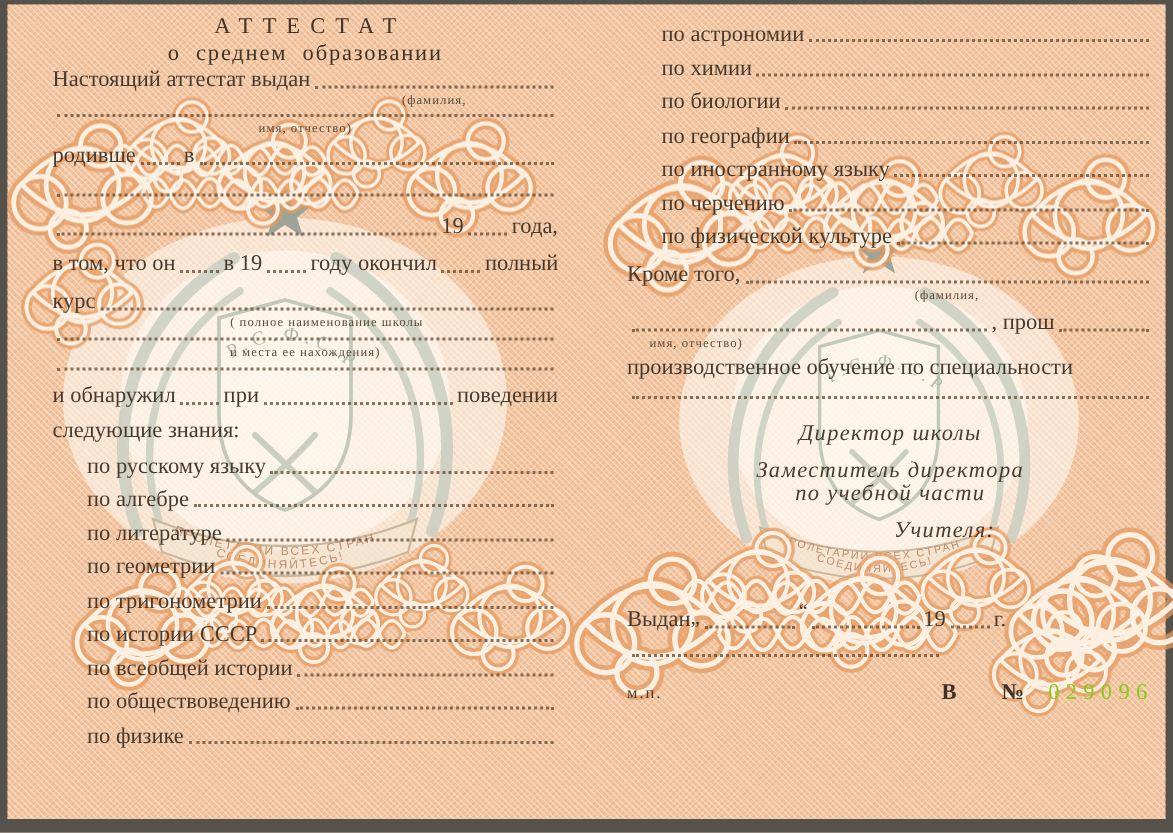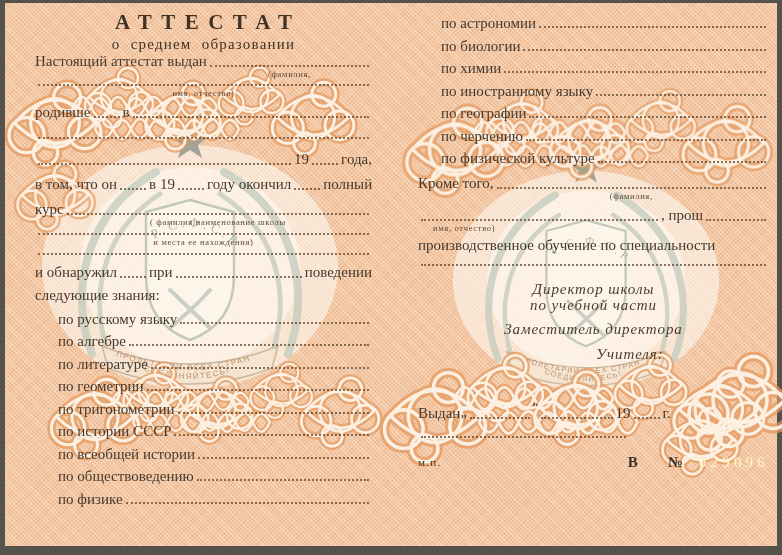--- a/index.html
+++ b/index.html
@@ -7,35 +7,35 @@
          font-family:"Liberation Serif","DejaVu Serif",serif;color:#46392e;}
   .doc{position:absolute;left:5px;top:3px;right:5px;bottom:9px;
        background:
         repeating-linear-gradient(45deg, rgba(255,238,218,.45) 0 1px, rgba(255,255,255,0) 1px 3px),
         repeating-linear-gradient(-45deg, rgba(226,158,106,.30) 0 1px, rgba(255,255,255,0) 1px 3px),
         #f2c5a3;}
   .art{position:absolute;left:0;top:0;width:782px;height:555px;z-index:1;pointer-events:none;}
   .page{position:absolute;top:0;bottom:0;z-index:3;}
   .page.left{left:5px;width:381px;padding:10px 14px 0 30px;box-sizing:border-box;}
   .page.right{left:392px;width:395px;padding:12px 18px 0 26px;box-sizing:border-box;}
-  .ttl{text-align:center;font-size:21px;font-weight:bold;letter-spacing:.45em;text-indent:.45em;color:#3f3227;}
+  .ttl{text-align:center;font-size:15px;font-weight:normal;letter-spacing:.45em;text-indent:.45em;color:#3f3227;}
   .sub-ttl{text-align:center;font-size:15px;letter-spacing:.08em;word-spacing:.35em;margin-top:1px;color:#3f3227;}
   .ln{display:flex;align-items:flex-end;font-size:15px;line-height:17px;white-space:nowrap;}
   .ln .lbl{flex:0 0 auto;}
   .d{flex:1 1 auto;min-width:8px;border-bottom:2px dotted rgba(96,72,48,.75);margin:0 3px 3px 3px;position:relative;}
   .d.sm{flex:0 0 26px;}
   .d.md{flex:0 0 60px;}
   .sub{position:absolute;top:1px;width:100%;text-align:center;font-size:8.5px;letter-spacing:.08em;color:#5c4a38;font-style:normal;}
   .sub.l{text-align:left;padding-left:12px;}
   .subj{margin-top:7.5px;line-height:15px;}
   .ind{margin-left:23px;}
   .it{font-style:italic;letter-spacing:.06em;color:#4a3c2f;}
   .ctr{justify-content:center;}
   .mp{font-size:11px;letter-spacing:.12em;}
-  .serial{letter-spacing:.28em;font-size:15px;color:#fef9c3;}
+  .serial{letter-spacing:.28em;font-size:15px;color:#84cc16;}
   .series{font-weight:bold;font-size:15px;color:#3c332b;}
   .qt{font-size:14px;position:relative;top:-1px;}
   .qc{font-size:13px;position:relative;top:-7px;}
 </style>
 </head>
 <body>
 
 <div class="sheet">
   <div class="doc"></div>
 
@@ -154,21 +154,21 @@
       <span class="d sm"></span>
       <span class="lbl">в 19</span>
       <span class="d sm"></span>
       <span class="lbl">году окончил</span>
       <span class="d sm"></span>
       <span class="lbl">полный</span>
     </div>
     <div class="ln" style="margin-top:8px">
       <span class="lbl">курс</span>
       <span class="d">
-          <i class="sub">( фамилия  наименование школы</i>
+          <i class="sub">( полное  наименование школы</i>
         </span>
     </div>
     <div class="ln" style="margin-top:15px">
       <span class="d">
           <i class="sub">и места  ее  нахождения)</i>
         </span>
     </div>
     <div class="ln" style="margin-top:15px">
       <span class="d"></span>
     </div>
@@ -220,33 +220,33 @@
         <span class="d"></span>
       </div>
   </div>
 
   <div class="page right">
     <div class="ln subj ind" style="margin-top:4px">
         <span class="lbl">по астрономии</span>
         <span class="d"></span>
       </div>
     <div class="ln subj ind">
+        <span class="lbl">по химии</span>
+        <span class="d"></span>
+      </div>
+    <div class="ln subj ind">
         <span class="lbl">по биологии</span>
         <span class="d"></span>
       </div>
     <div class="ln subj ind">
-        <span class="lbl">по химии</span>
+        <span class="lbl">по географии</span>
         <span class="d"></span>
       </div>
     <div class="ln subj ind">
         <span class="lbl">по иностранному языку</span>
-        <span class="d"></span>
-      </div>
-    <div class="ln subj ind">
-        <span class="lbl">по географии</span>
         <span class="d"></span>
       </div>
     <div class="ln subj ind">
         <span class="lbl">по черчению</span>
         <span class="d"></span>
       </div>
     <div class="ln subj ind">
         <span class="lbl">по физической культуре</span>
         <span class="d"></span>
       </div>
@@ -267,25 +267,25 @@
     <div class="ln" style="margin-top:13px">
       <span class="lbl">производственное  обучение  по  специальности</span>
     </div>
     <div class="ln" style="margin-top:10px">
       <span class="d"></span>
     </div>
 
     <div class="ln ctr it" style="margin-top:12px;font-size:15px">
       <span>Директор школы</span>
     </div>
+    <div class="ln ctr it" style="margin-top:9px;line-height:15px">
+      <span>Заместитель директора</span>
+    </div>
     <div class="ln ctr it" style="line-height:15px">
       <span>по учебной части</span>
-    </div>
-    <div class="ln ctr it" style="margin-top:9px;line-height:15px">
-      <span>Заместитель директора</span>
     </div>
     <div class="ln it" style="margin-top:9px;padding-left:178px">
       <span>Учителя:</span>
     </div>
 
     <div class="ln" style="margin-top:42px;width:72%">
       <span class="lbl">Выдан</span>
       <span class="lbl qt">„</span>
       <span class="d md"></span>
       <span class="lbl qc">“</span>

